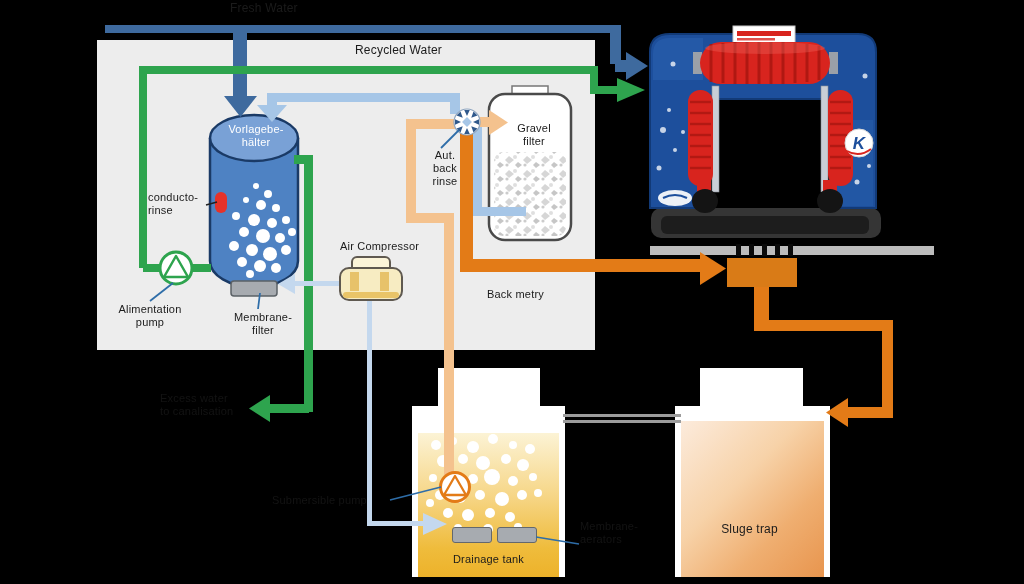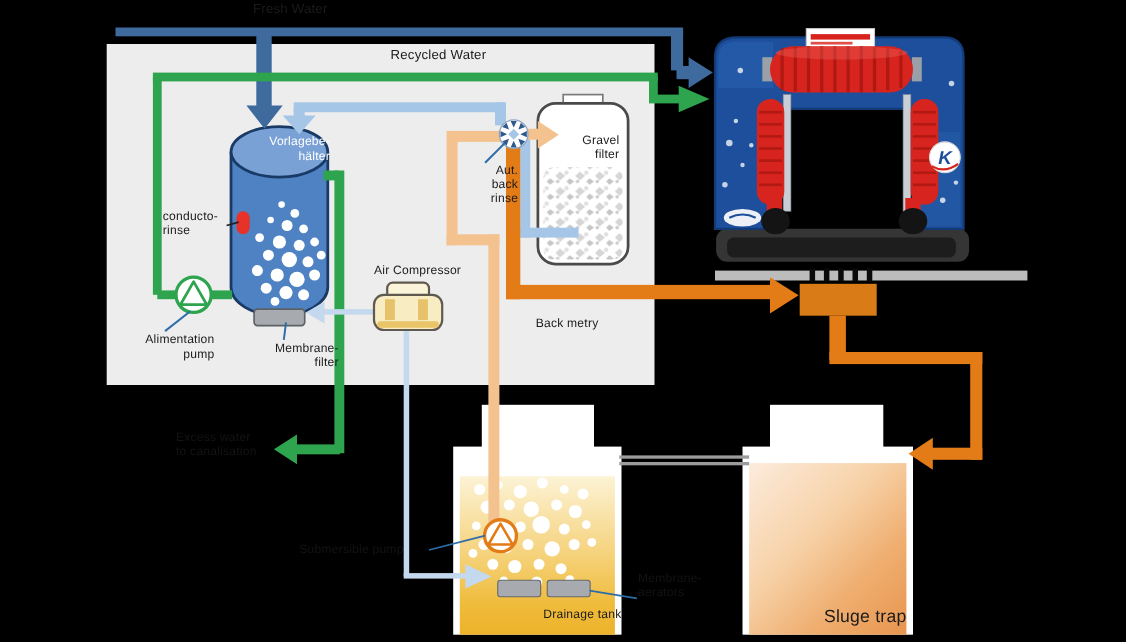--- a/index.html
+++ b/index.html
@@ -1,21 +1,21 @@
 <!DOCTYPE html>
 <html><head>
 <meta charset="utf-8">
 <style>
   html,body{margin:0;padding:0;background:#000;}
   #stage{position:relative;width:1024px;height:584px;background:#000;overflow:hidden;
          font-family:"Liberation Sans","DejaVu Sans",sans-serif;}
   .abs{position:absolute;}
   .lbl{position:absolute;font-weight:normal;font-size:11px;line-height:1.2;color:#1b1b1b;
        white-space:pre-line;letter-spacing:.2px;}
-  .ctr{text-align:right;}
+  .ctr{text-align:center;}
   .hidden-ink{color:#131313;}
   .panel{left:97px;top:40px;width:498px;height:310px;background:#EDEDED;}
   .tankwhite{background:#FFFFFF;}
   .water-drain{left:418px;top:433px;width:141px;height:144px;
        background:linear-gradient(180deg,#FCF3D5 0%,#F6D584 45%,#EFBC3C 80%,#EDB22A 100%);}
   .water-sludge{left:681px;top:421px;width:143px;height:156px;
        background:linear-gradient(135deg,#FCEBDC 0%,#F7D2A8 40%,#EFAE70 70%,#E8954E 100%);}
   .aerator{background:#A7ABB0;border:1.5px solid #64686d;border-radius:3px;}
   svg{display:block;}
 </style>
@@ -335,21 +335,21 @@
 rinse</div>
   <div class="lbl ctr" style="left:505px;top:122px;width:58px">Gravel
 filter</div>
   <div class="lbl" style="left:487px;top:288px">Back metry</div>
   <div class="lbl hidden-ink" style="left:160px;top:392px">Excess water
 to canalisation</div>
   <div class="lbl hidden-ink" style="left:272px;top:494px">Submersible pump</div>
   <div class="lbl hidden-ink" style="left:580px;top:520px">Membrane-
 aerators</div>
   <div class="lbl ctr" style="left:412px;top:553px;width:153px;font-size:11px">Drainage tank</div>
-  <div class="lbl ctr" style="left:675px;top:551px;width:149px;font-size:16px">Sluge trap</div>
+  <div class="lbl ctr" style="left:675px;top:522px;width:149px;font-size:12px">Sluge trap</div>
 
   <svg class="abs" style="left:0;top:0" width="1024" height="584" viewBox="0 0 1024 584">
     <line x1="206" y1="205" x2="217" y2="202" stroke="#222222" stroke-width="1.6"></line>
     <line x1="150" y1="301" x2="173" y2="283" stroke="#2E6DA8" stroke-width="1.8"></line>
     <line x1="258" y1="309" x2="260" y2="293" stroke="#2E6DA8" stroke-width="1.8"></line>
     <line x1="441" y1="148" x2="459" y2="130" stroke="#2E6DA8" stroke-width="1.8"></line>
     <line x1="390" y1="500" x2="441" y2="487" stroke="#2E6DA8" stroke-width="1.6"></line>
     <line x1="536" y1="537" x2="579" y2="544" stroke="#2E6DA8" stroke-width="1.6"></line>
   </svg>
 

